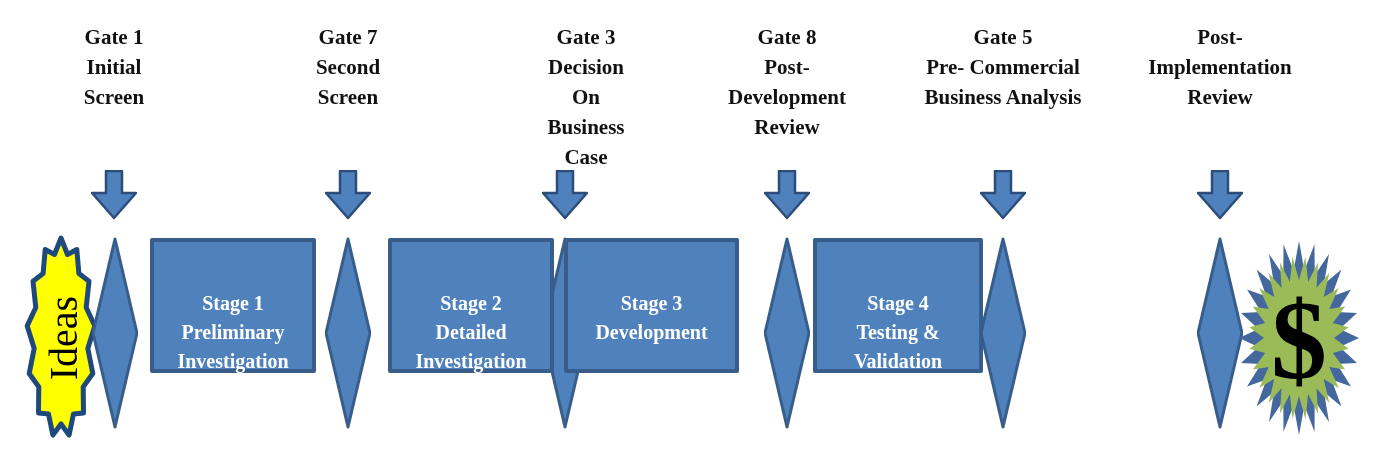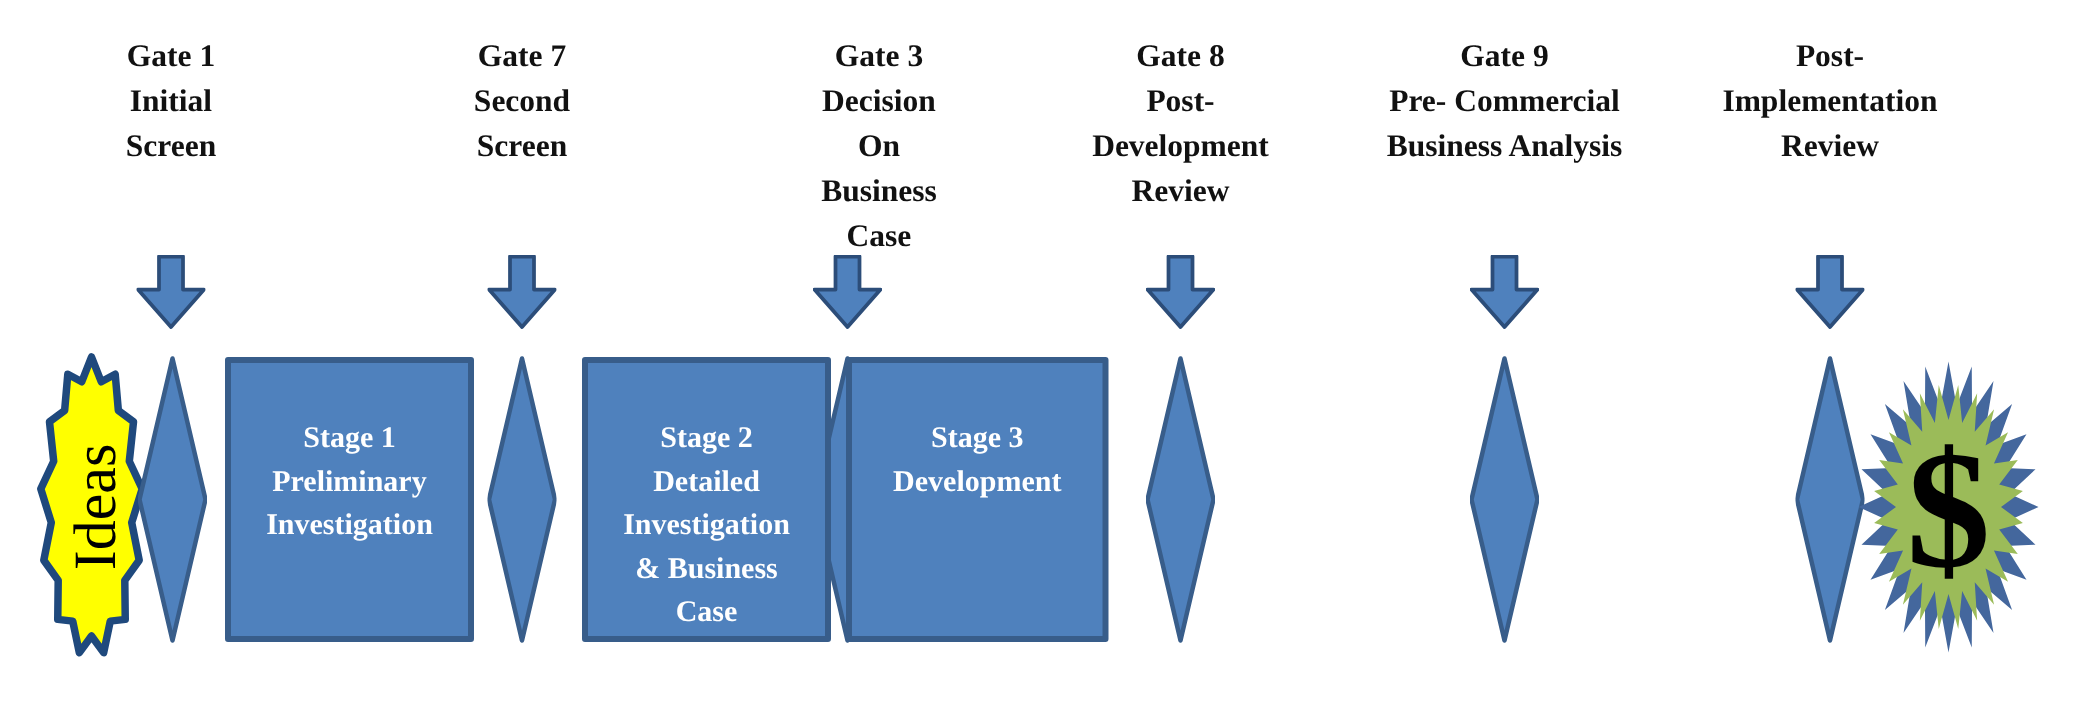--- a/index.html
+++ b/index.html
@@ -11,24 +11,24 @@
     position:absolute;top:22px;width:220px;text-align:center;
     font-size:21px;line-height:30px;font-weight:bold;color:#111;
     white-space:pre-line;letter-spacing:0;
   }
   .g1{left:4px}.g2{left:238px}.g3{left:476px}.g4{left:677px}.g5{left:893px}.g6{left:1110px}
   .arrow{position:absolute;top:170px;width:46px;height:50px;}
   .a1{left:91px}.a2{left:325px}.a3{left:542px}.a4{left:764px}.a5{left:980px}.a6{left:1197px}
   .diamond{position:absolute;top:237px;width:46px;height:192px;}
   .d1{left:92px}.d2{left:325px}.d3{left:542px}.d4{left:764px}.d5{left:980px}.d6{left:1197px}
   .stage-box{
-    position:absolute;top:238px;height:190px;box-sizing:border-box;
+    position:absolute;top:238px;height:135px;box-sizing:border-box;
     background:#4f81bd;border:4px solid #385d8a;border-radius:2px;
     color:#ffffff;font-weight:bold;font-size:20px;line-height:29px;
-    text-align:center;white-space:pre-line;padding-top:7px;
+    text-align:center;white-space:pre-line;padding-top:18px;
   }
   .s1{left:150px;width:166px}
   .s2{left:388px;width:166px}
   .s3{left:564px;width:175px}
   .s4{left:813px;width:170px}
   .s5{left:1027px;width:166px}
   .ideas{position:absolute;left:24px;top:234px;width:74px;height:208px;}
   .burst{position:absolute;left:1236px;top:239px;width:126px;height:198px;}
   svg{display:block}
 </style>
@@ -45,21 +45,21 @@
 Screen</div>
   <div class="gate-label g3">Gate 3
 Decision
 On
 Business
 Case</div>
   <div class="gate-label g4">Gate 8
 Post-
 Development
 Review</div>
-  <div class="gate-label g5">Gate 9
+  <div class="gate-label g5">Gate 5
 Pre- Commercial
 Business Analysis</div>
   <div class="gate-label g6">Post-
 Implementation
 Review</div>
 
   <svg class="arrow a1" viewBox="0 0 46 50">
     <polygon points="15,1 31,1 31,23 45,23 23,48 1,23 15,23" stroke-width="2.5" stroke-linejoin="round" fill="#4f81bd" stroke="#2c4d79"></polygon>
   </svg>
   <svg class="arrow a2" viewBox="0 0 46 50">
@@ -111,20 +111,25 @@
     <span>Stage 2
 Detailed
 Investigation
 &amp; Business
 Case</span>
   </div>
   <div class="stage-box s3">
     <span>Stage 3
 Development</span>
   </div>
+  <div class="stage-box s4">
+    <span>Stage 4
+Testing &amp;
+Validation</span>
+  </div>
 
   <svg class="burst" viewBox="0 0 126 198">
     <polygon fill="#44679d" points="63.0,2.0 68.4,31.6 78.5,5.3 78.7,36.2 93.0,15.0 88.0,45.1 105.4,30.4 95.5,57.6 115.0,50.5 100.9,73.0 121.0,73.9 103.6,90.1 123.0,99.0 103.6,107.9 121.0,124.1 100.9,125.0 115.0,147.5 95.5,140.4 105.4,167.6 88.0,152.9 93.0,183.0 78.7,161.8 78.5,192.7 68.4,166.4 63.0,196.0 57.6,166.4 47.5,192.7 47.3,161.8 33.0,183.0 38.0,152.9 20.6,167.6 30.5,140.4 11.0,147.5 25.1,125.0 5.0,124.1 22.4,107.9 3.0,99.0 22.4,90.1 5.0,73.9 25.1,73.0 11.0,50.5 30.5,57.6 20.6,30.4 38.0,45.1 33.0,15.0 47.3,36.2 47.5,5.3 57.6,31.6"></polygon>
     <polygon fill="#9bbb59" points="69.5,17.7 72.1,43.0 82.1,23.2 80.5,48.8 93.4,33.9 87.7,58.0 102.7,49.1 93.3,70.0 109.2,67.6 96.8,84.0 112.6,88.3 98.0,99.0 112.6,109.7 96.8,114.0 109.2,130.4 93.3,128.0 102.7,148.9 87.7,140.0 93.4,164.1 80.5,149.2 82.1,174.8 72.1,155.0 69.5,180.3 63.0,157.0 56.5,180.3 53.9,155.0 43.9,174.8 45.5,149.2 32.6,164.1 38.3,140.0 23.3,148.9 32.7,128.0 16.8,130.4 29.2,114.0 13.4,109.7 28.0,99.0 13.4,88.3 29.2,84.0 16.8,67.6 32.7,70.0 23.3,49.1 38.3,58.0 32.6,33.9 45.5,48.8 43.9,23.2 53.9,43.0 56.5,17.7 63.0,41.0"></polygon>
     <text x="63" y="101" text-anchor="middle" dominant-baseline="central" font-size="112" font-weight="bold" fill="#000000">$</text>
   </svg>
 
 </div>
 
 </body></html>

